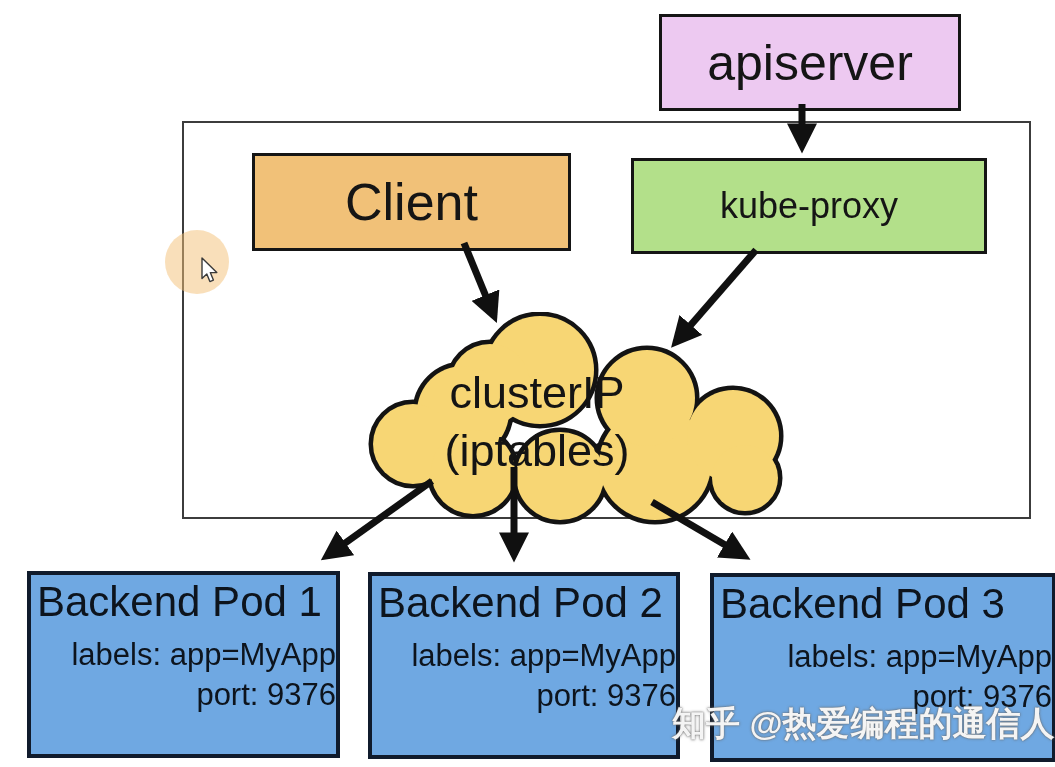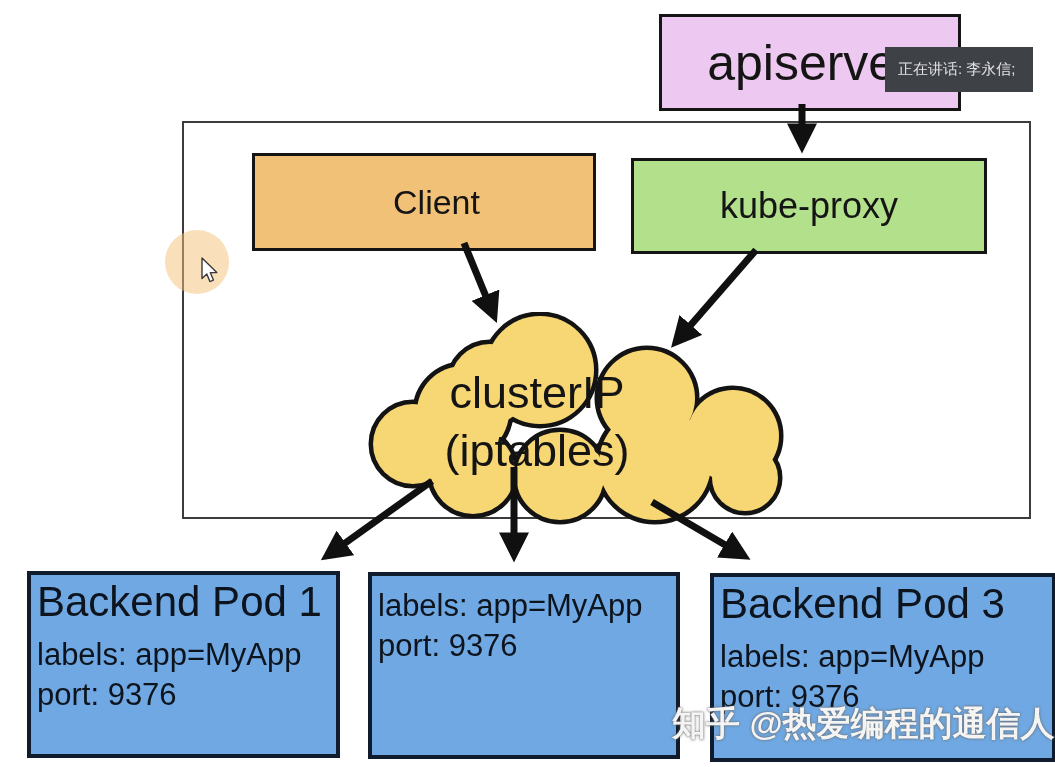--- a/index.html
+++ b/index.html
@@ -26,21 +26,21 @@
   }
 
   
   .box{
     display:flex;align-items:center;justify-content:center;
     border:3px solid #151515;
     font-weight:400;white-space:nowrap;
     z-index:2;
   }
   #apiserver-box{left:659px;top:14px;width:296px;height:91px;background:#edc9f1;font-size:50px;}
-  #client-box{left:252px;top:153px;width:313px;height:92px;background:#f1c178;font-size:34px;padding-left:25px;}
+  #client-box{left:252px;top:153px;width:313px;height:92px;background:#f1c178;font-size:52px;}
   #kube-proxy-box{left:631px;top:158px;width:350px;height:90px;background:#b3e08a;font-size:36px;}
 
   
   #cloud-svg{left:355px;top:312px;width:440px;height:215px;z-index:3;}
   #cloud-svg text{
     font-family:"Liberation Sans","DejaVu Sans",sans-serif;
     font-size:45px;fill:#141414;text-anchor:middle;
   }
 
   
@@ -50,21 +50,21 @@
     z-index:4;color:#0d141d;
     box-sizing:border-box;
     overflow:visible;
   }
   #pod-1{left:27px;top:571px;width:313px;height:187px;}
   #pod-2{left:368px;top:572px;width:312px;height:187px;}
   #pod-3{left:710px;top:573px;width:346px;height:189px;}
   .pod-title{
     font-size:42px;line-height:1.1;margin:4px 8px 0 6px;white-space:nowrap;
   }
-  .pod-meta{margin:10px 0 0 6px;}
+  .pod-meta{margin:10px 0 0 6px;text-align:right;}
   .pod-line{font-size:31px;line-height:1.28;white-space:nowrap;}
 
   
   #arrows-svg{left:0;top:0;width:1055px;height:767px;z-index:5;pointer-events:none;}
 
   
   #watermark{
     left:672px;top:701px;z-index:6;
     font-size:34px;font-weight:700;white-space:nowrap;
     color:rgba(255,255,255,0.93);
@@ -135,20 +135,21 @@
   </svg>
 
   <div class="abs pod" id="pod-1">
     <div class="pod-title">Backend Pod 1</div>
     <div class="pod-meta">
       <div class="pod-line">labels: app=MyApp</div>
       <div class="pod-line">port: 9376</div>
     </div>
   </div>
   <div class="abs pod" id="pod-2">
+    <div class="pod-title">Backend Pod 2</div>
     <div class="pod-meta">
       <div class="pod-line">labels: app=MyApp</div>
       <div class="pod-line">port: 9376</div>
     </div>
   </div>
   <div class="abs pod" id="pod-3">
     <div class="pod-title">Backend Pod 3</div>
     <div class="pod-meta">
       <div class="pod-line">labels: app=MyApp</div>
       <div class="pod-line">port: 9376</div>
@@ -166,22 +167,19 @@
       <line x1="464" y1="243" x2="494" y2="316" marker-end="url(#ah)"></line>
       <line x1="756" y1="250" x2="676" y2="342" marker-end="url(#ah)"></line>
       <line x1="432" y1="481" x2="327" y2="556" marker-end="url(#ah)"></line>
       <line x1="514" y1="467" x2="514" y2="555" marker-end="url(#ah)"></line>
       <line x1="652" y1="502" x2="744" y2="556" marker-end="url(#ah)"></line>
     </g>
   </svg>
 
   <div class="abs" id="watermark">知乎 @热爱编程的通信人</div>
 
-  <div class="abs" id="speaker-overlay">
-    <span>正在讲话: 李永信;</span>
-  </div>
 
   <div class="abs" id="cursor-highlight"></div>
   <svg class="abs" id="cursor-svg" width="20" height="28" viewBox="0 0 20 28">
     <path d="M2,1 L2,21.5 L6.8,17 L9.9,24.6 L13.4,23.1 L10.3,15.6 L16.8,15.6 Z" fill="#ffffff" stroke="#3a3a3a" stroke-width="1.4" stroke-linejoin="round"></path>
   </svg>
 
 </div>
 
 </body></html>

